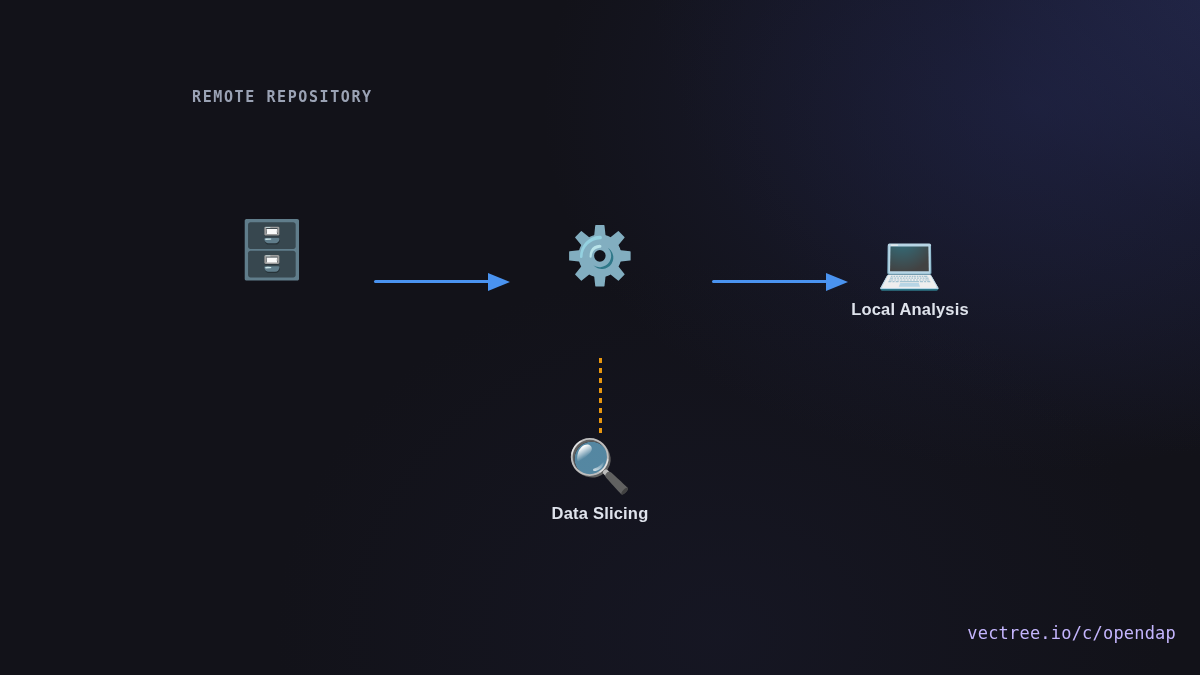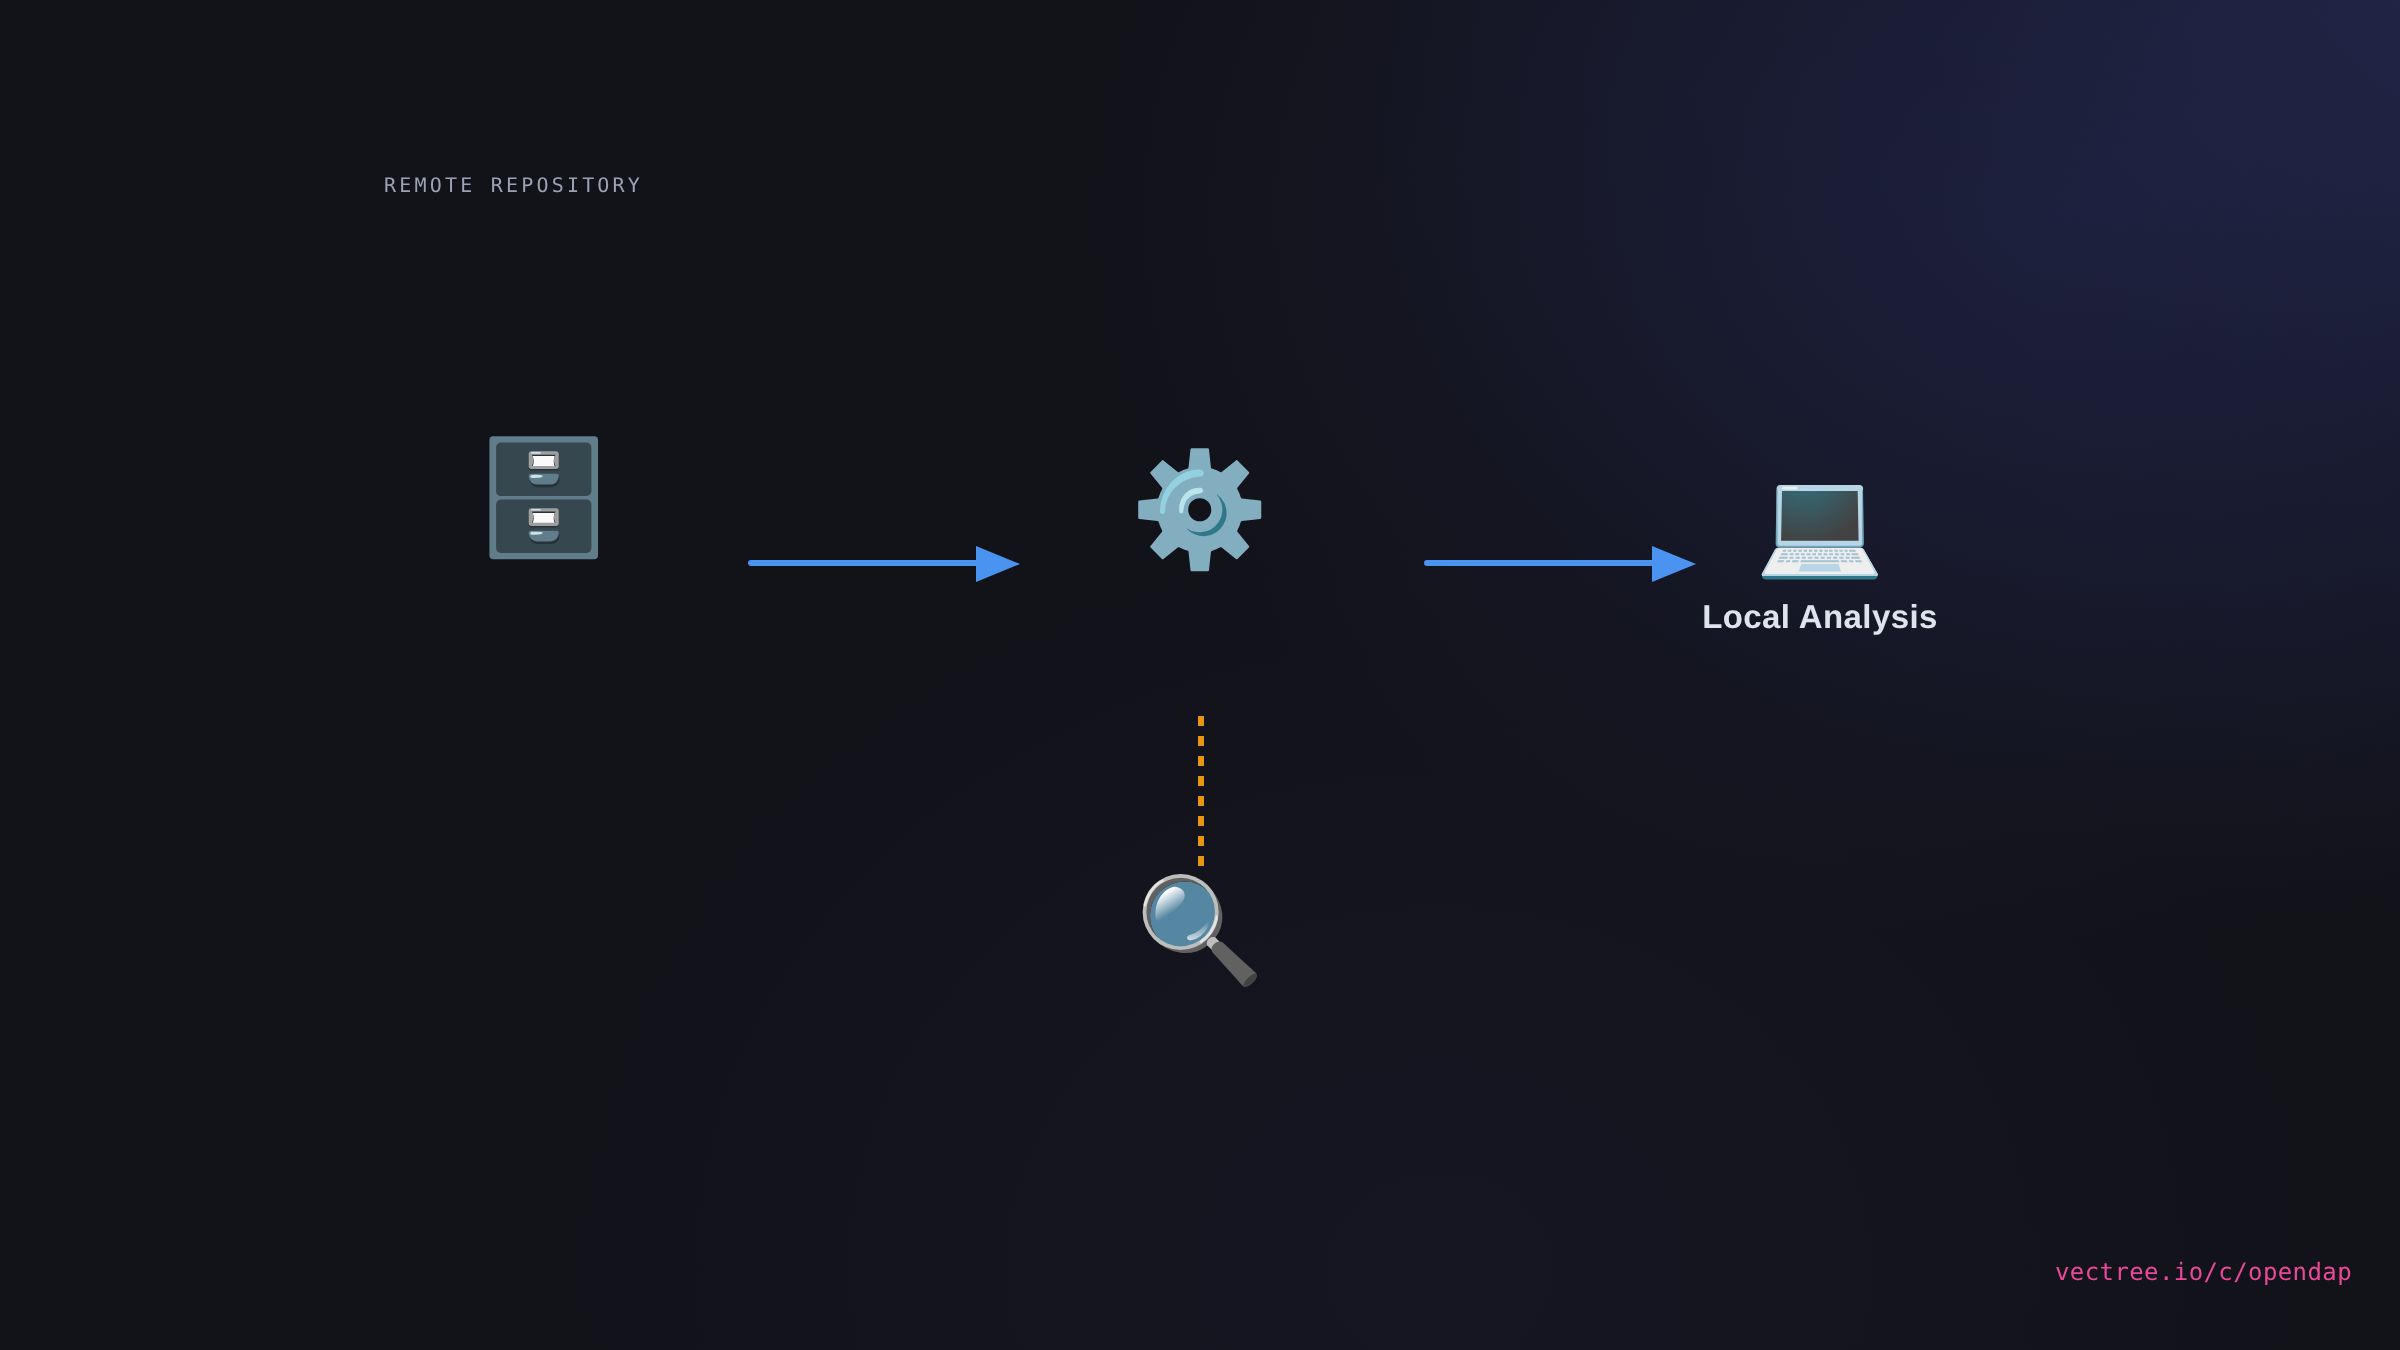--- a/index.html
+++ b/index.html
@@ -30,24 +30,25 @@
       radial-gradient(700px 520px at 86% 16%, rgba(40,46,96,0.40) 0%, rgba(18,18,25,0) 70%),
       radial-gradient(620px 520px at 60% 94%, rgba(30,32,58,0.30) 0%, rgba(18,18,25,0) 72%);
     pointer-events:none;
   }
 
   
   .section-label {
     position:absolute;
     left:192px; top:88px;
     font-family:"DejaVu Sans Mono", "Liberation Mono", monospace;
-    font-size:10px;
+    font-size:15px;
     letter-spacing:1.6px;
     color:#9aa2b4;
     white-space:nowrap;
+    font-weight:bold;
   }
 
   
   .diagram { position:absolute; inset:0; pointer-events:none; }
 
   .node {
     position:absolute;
     width:180px;
     margin-left:-90px;
     text-align:center;
@@ -107,22 +108,22 @@
       rgba(0,0,0,0) 5px, rgba(0,0,0,0) 10px
     );
     pointer-events:auto;
   }
 
   
   .footer { position:absolute; left:0; right:0; bottom:0; height:110px; }
   .footer-url {
     position:absolute; right:24px; bottom:32px;
     font-family:"DejaVu Sans Mono", "Liberation Mono", monospace;
-    font-size:12px;
-    color:#ec4899; letter-spacing:0.2px;
+    font-size:17px;
+    color:#c4b5fd; letter-spacing:0.2px;
   }
 </style>
 </head>
 <body>
 
 <div class="bg-glow-a"></div>
 <div class="bg-glow-b"></div>
 
 <div class="section-label">REMOTE REPOSITORY</div>
 
@@ -136,20 +137,21 @@
     <span class="glyph">⚙️</span>
   </div>
 
   <div class="node" id="node-local">
     <span class="glyph">💻</span>
     <span class="caption">Local Analysis</span>
   </div>
 
   <div class="node" id="node-slicing">
     <span class="glyph">🔍</span>
+    <span class="caption">Data Slicing</span>
   </div>
 
   <div class="arrow" id="arrow-1">
     <div class="shaft"></div>
     <div class="head"></div>
   </div>
 
   <div class="arrow" id="arrow-2">
     <div class="shaft"></div>
     <div class="head"></div>

